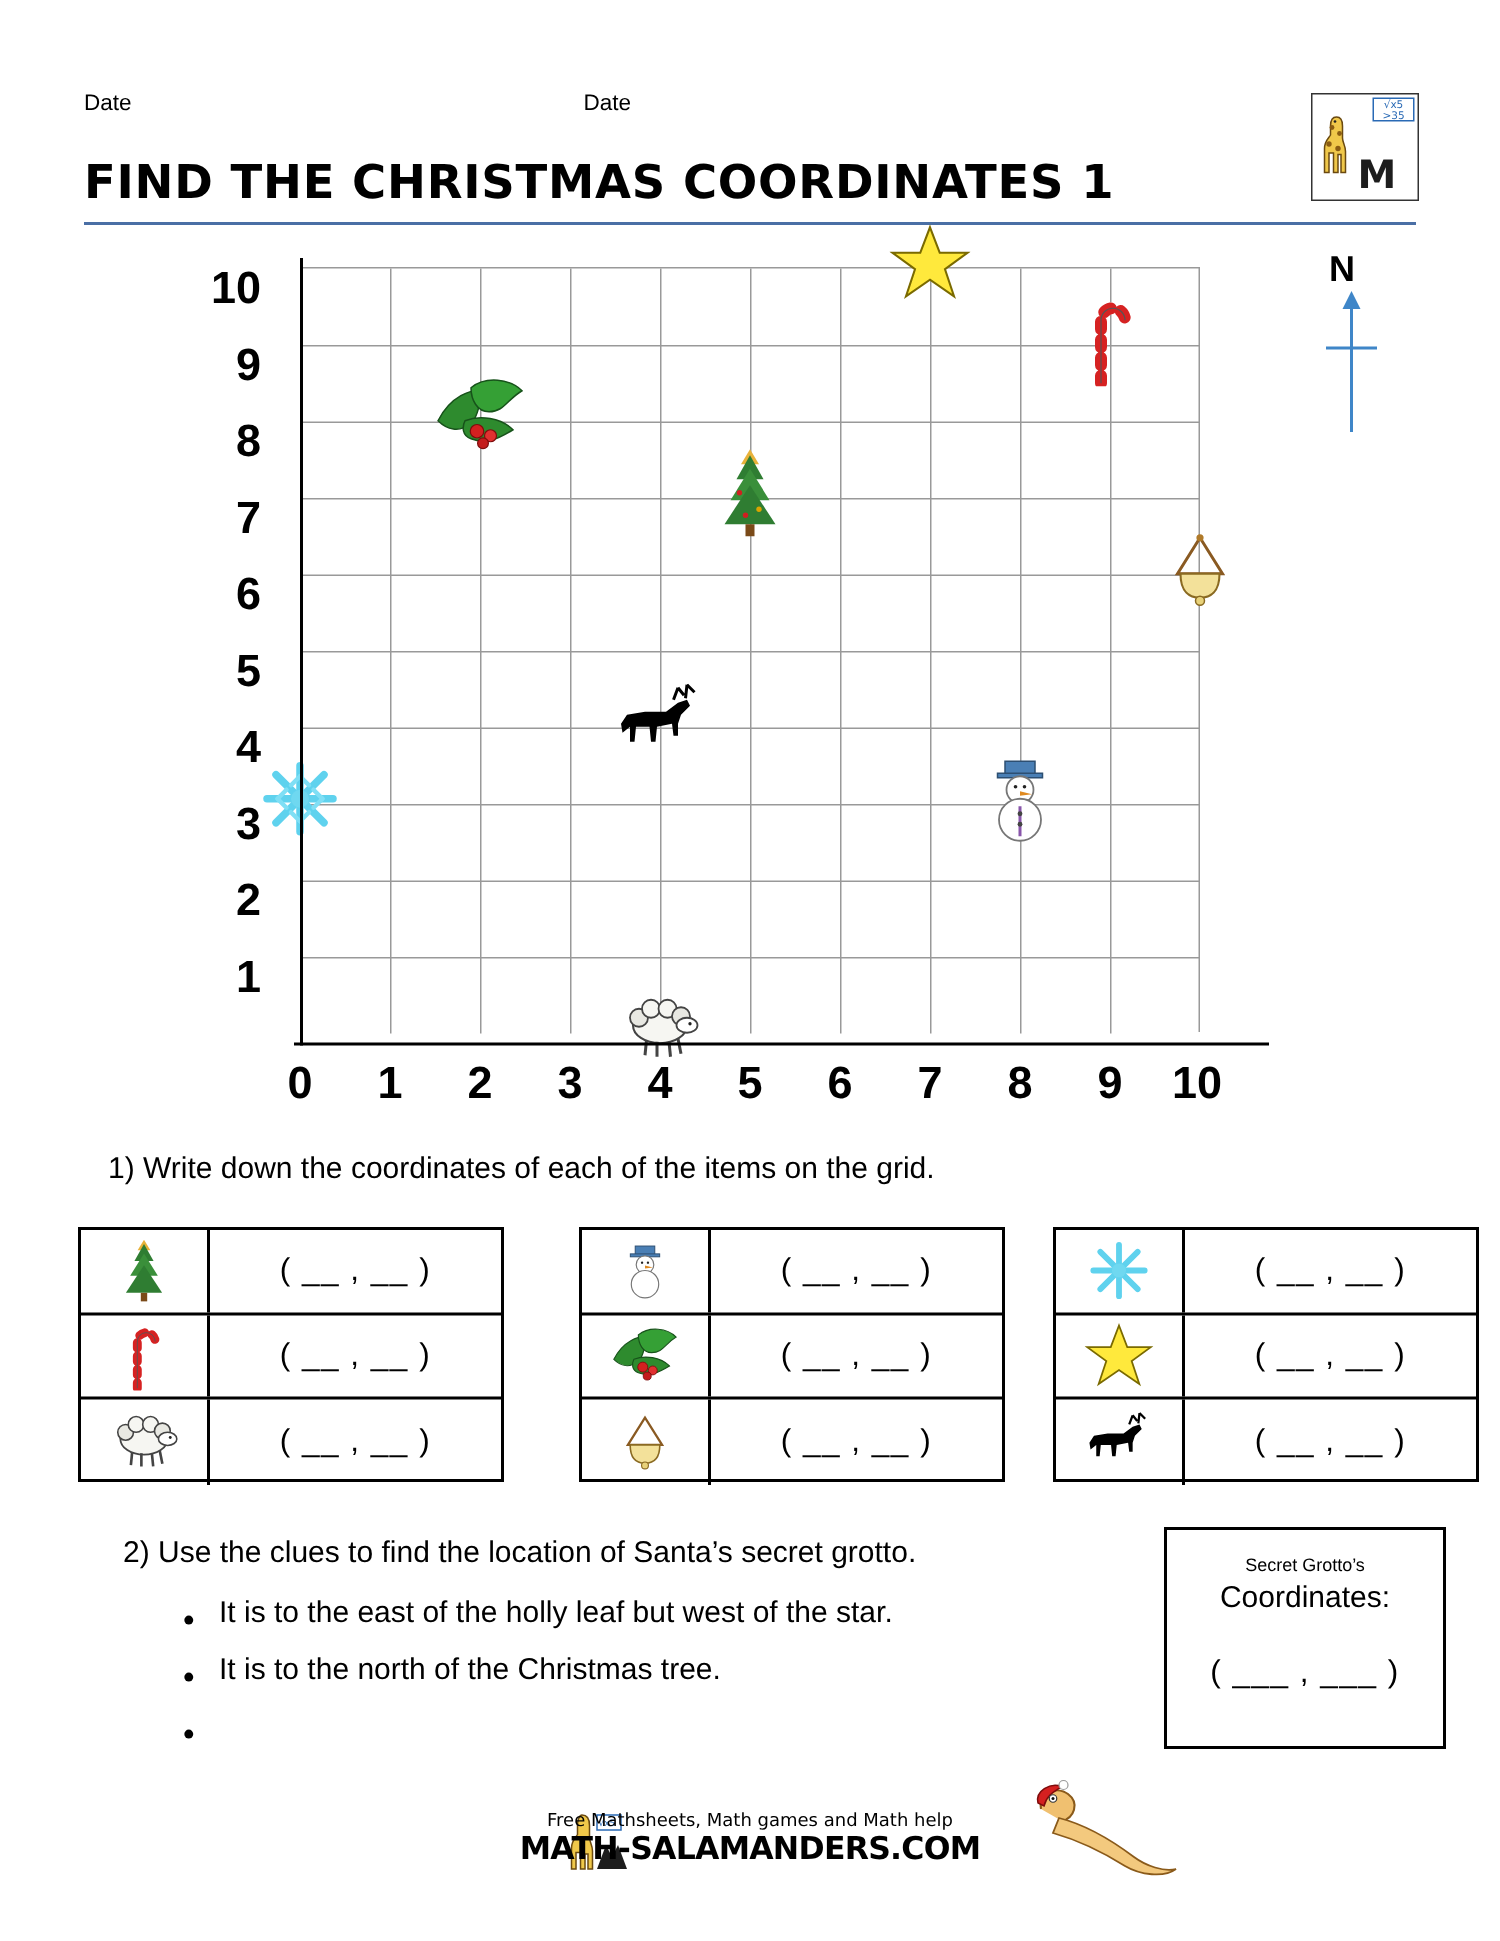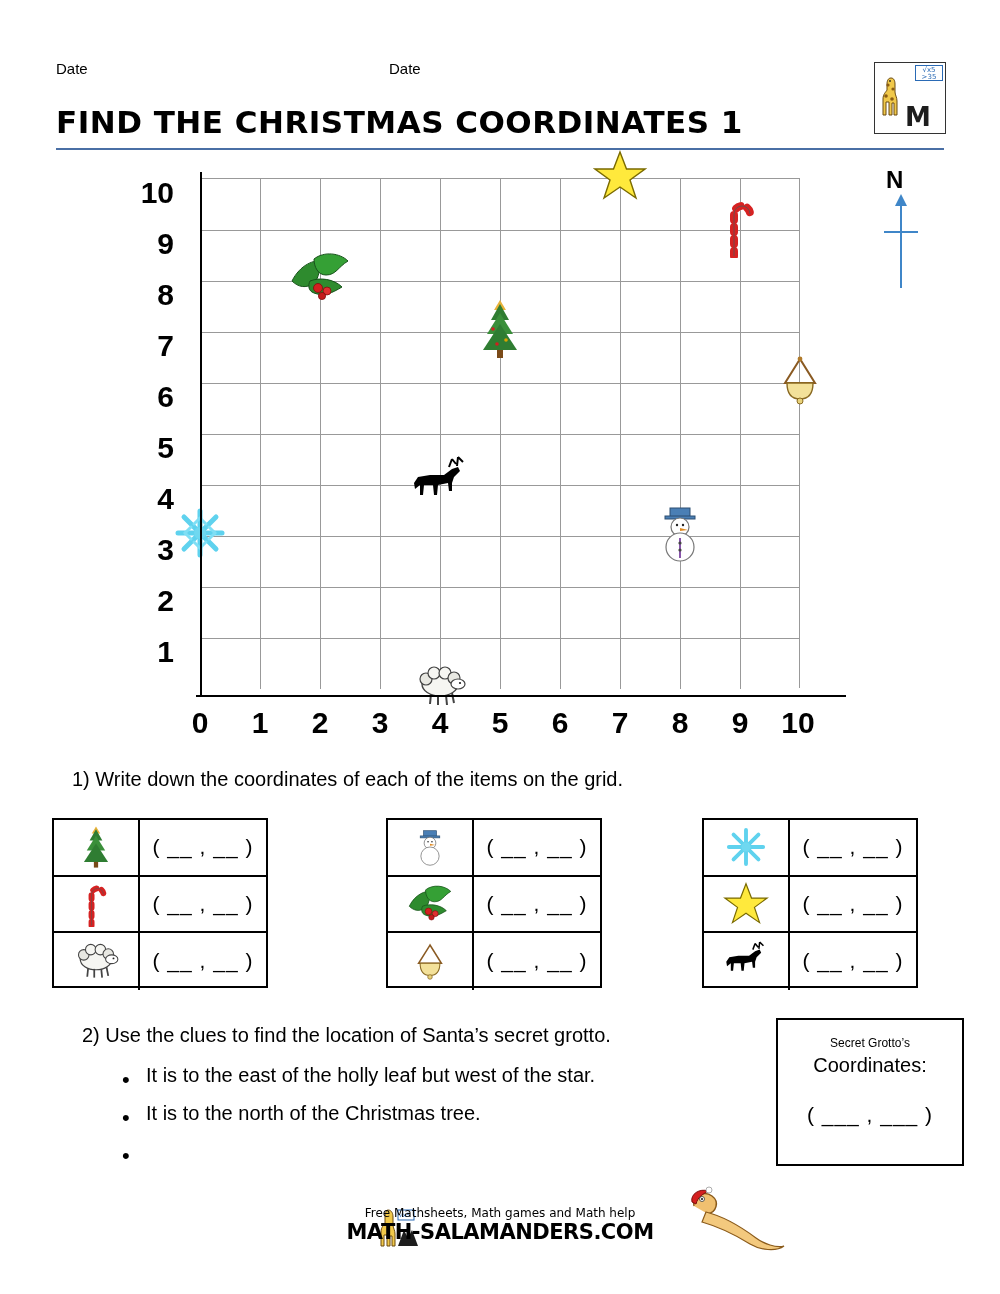--- a/index.html
+++ b/index.html
@@ -179,21 +179,21 @@
     left: 122px;
     font-size: 22px;
     line-height: 20px;
   }
 
   
   .ans-table {
     position: absolute;
     border: 2px solid #000;
     box-sizing: border-box;
-    width: 216px;
+    width: 284px;
     height: 170px;
   }
   .ans-row {
     display: flex;
     height: 56.6px;
     border-bottom: 2px solid #000;
     box-sizing: border-box;
   }
   .ans-row:last-child { border-bottom: none; }
   .ans-pic {

